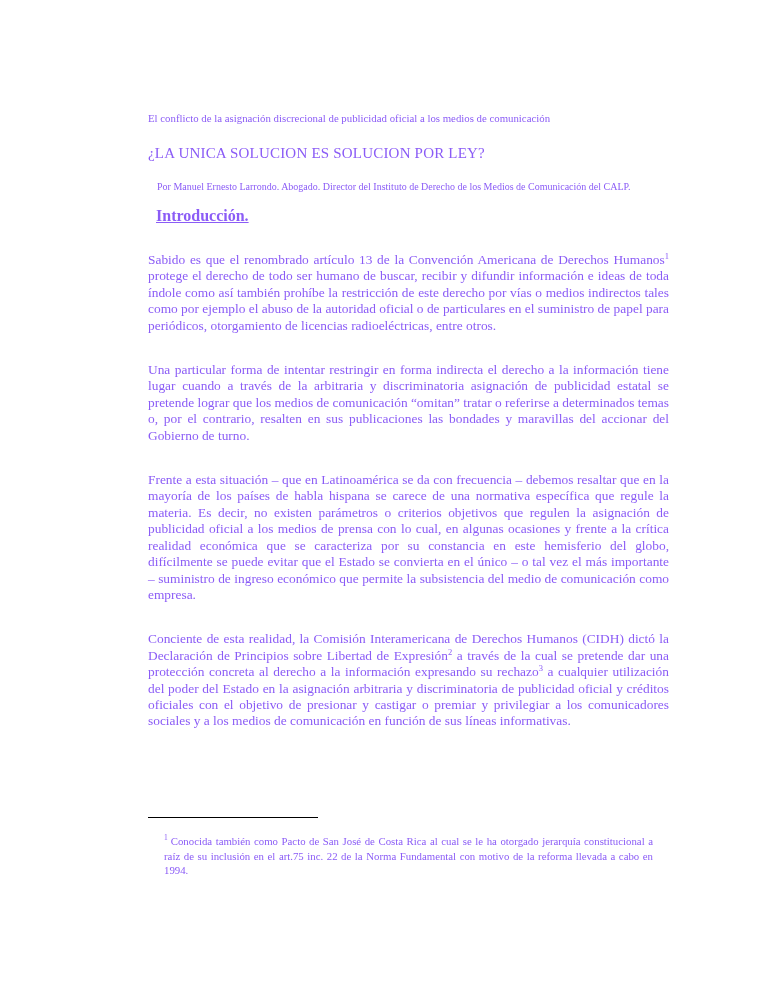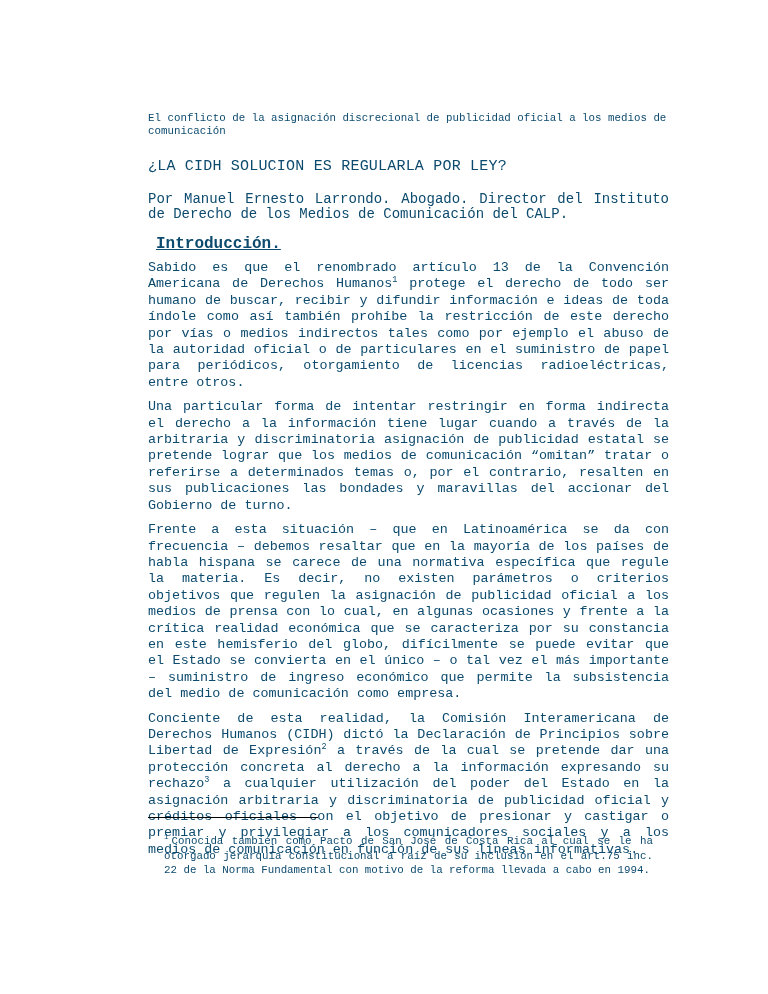--- a/index.html
+++ b/index.html
@@ -1,22 +1,22 @@
 <!DOCTYPE html>
 <html><head>
 <meta charset="utf-8">
 <style>
   html, body { margin: 0; padding: 0; background: #ffffff; }
   .page {
     position: relative;
     width: 768px;
     height: 892px;
     background: #ffffff;
-    color: #0c4a6e;
-    font-family: Liberation Mono, monospace;
+    color: #8b5cf6;
+    font-family: Liberation Serif, serif;
     overflow: hidden;
   }
   .content {
     position: absolute;
     left: 148px;
     top: 0;
     width: 521px;
   }
   .hdr {
     margin: 112px 0 0 0;
@@ -24,34 +24,34 @@
     line-height: 13px;
   }
   .doc-title {
     margin: 20px 0 0 0;
     font-size: 15px;
     line-height: 17px;
     font-weight: normal;
     letter-spacing: 0.2px;
   }
   .byline {
-    margin: 17px 0 0 0;
-    font-size: 14px;
+    margin: 17px 0 0 9px;
+    font-size: 10px;
     line-height: 15px;
     text-align: justify;
   }
   .section-heading {
     margin: 14px 0 0 8px;
     font-size: 16px;
     line-height: 16px;
     font-weight: bold;
     text-decoration: underline;
   }
   p.body-par {
-    margin: 8px 0 0 0;
+    margin: 28px 0 0 0;
     font-size: 13.4px;
     line-height: 16.4px;
     text-align: justify;
   }
   sup.fnref {
     font-size: 8.5px;
     line-height: 0;
     vertical-align: super;
   }
   .footnotes {
@@ -80,21 +80,21 @@
   }
 </style>
 </head>
 <body>
 
 <div class="page">
   <div class="content">
 
     <p class="hdr">El conflicto de la asignación discrecional de publicidad oficial a los medios de comunicación</p>
 
-    <h1 class="doc-title">¿LA CIDH SOLUCION ES REGULARLA POR LEY?</h1>
+    <h1 class="doc-title">¿LA UNICA SOLUCION ES SOLUCION POR LEY?</h1>
 
     <p class="byline">Por Manuel Ernesto Larrondo. Abogado.  Director del Instituto de Derecho de los Medios de Comunicación del CALP.</p>
 
     <h2 class="section-heading">Introducción.</h2>
 
     <p class="body-par"><span>Sabido es que el renombrado artículo 13 de la Convención Americana de Derechos Humanos</span><sup class="fnref">1</sup><span> protege el derecho de todo ser humano de buscar, recibir y difundir información e ideas de toda índole como así también prohíbe la restricción de este derecho por vías o medios indirectos tales como por ejemplo el abuso de la autoridad oficial o de particulares en el suministro de papel para periódicos, otorgamiento de licencias radioeléctricas, entre otros.</span></p>
 
     <p class="body-par">Una particular forma de intentar restringir en forma indirecta el derecho a la información tiene lugar cuando a través de la arbitraria y discriminatoria asignación de publicidad estatal se pretende lograr que los medios de comunicación “omitan” tratar o referirse a determinados temas o, por el contrario, resalten en sus publicaciones las bondades y maravillas del accionar del Gobierno de turno.</p>
 
     <p class="body-par">Frente a esta situación – que en Latinoamérica se da con frecuencia  – debemos resaltar que en la mayoría de los países de habla hispana se carece de una normativa específica que regule la materia. Es decir, no existen parámetros o criterios objetivos que regulen la asignación de publicidad oficial a los medios de prensa con lo cual, en algunas ocasiones y frente a la crítica realidad económica que se caracteriza por su constancia en este hemisferio del globo, difícilmente se puede evitar que el Estado se convierta en el único – o tal vez el más importante – suministro de ingreso económico que permite la subsistencia del medio de comunicación como empresa.</p>

